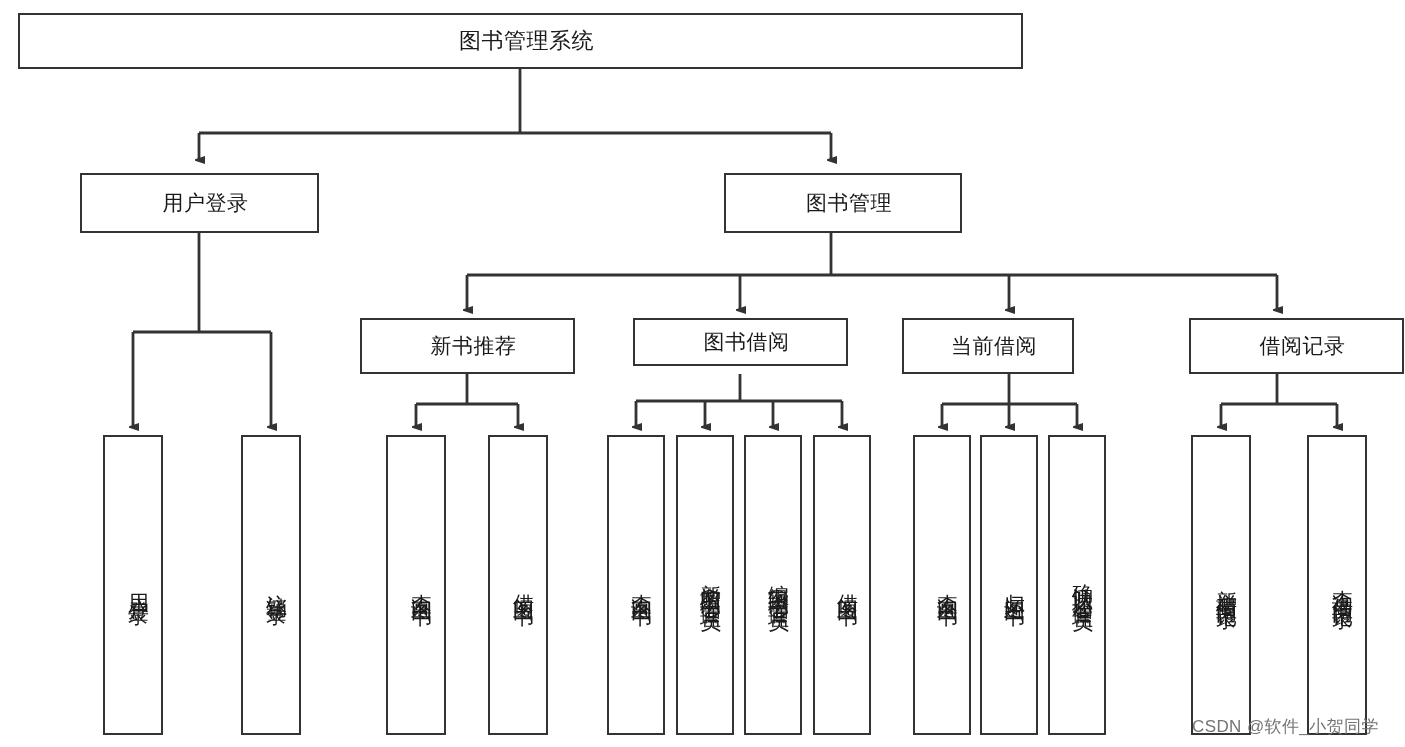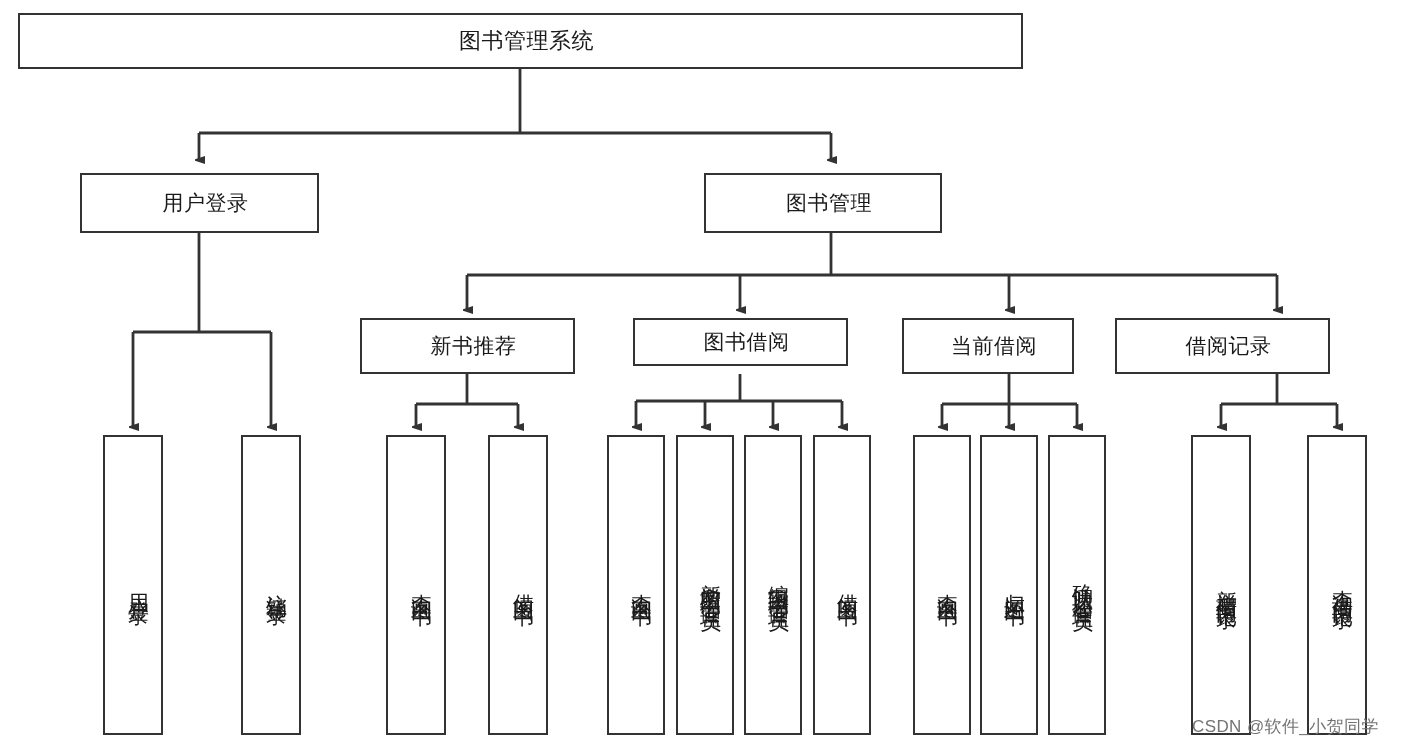--- a/index.html
+++ b/index.html
@@ -125,34 +125,34 @@
     </g>
   </svg>
 
   <div class="node root horiz" style="left:18px; top:13px; width:1005px; height:56px;">
     <span class="lbl">图书管理系统</span>
   </div>
 
   <div class="node horiz" style="left:80px; top:173px; width:239px; height:60px;">
     <span class="lbl">用户登录</span>
   </div>
-  <div class="node horiz" style="left:704px; top:173px; width:238px; height:60px;">
+  <div class="node horiz" style="left:724px; top:173px; width:238px; height:60px;">
     <span class="lbl">图书管理</span>
   </div>
 
   <div class="node horiz" style="left:360px; top:318px; width:215px; height:56px;">
     <span class="lbl">新书推荐</span>
   </div>
   <div class="node horiz" style="left:633px; top:318px; width:215px; height:48px;">
     <span class="lbl">图书借阅</span>
   </div>
   <div class="node horiz" style="left:902px; top:318px; width:172px; height:56px;">
     <span class="lbl">当前借阅</span>
   </div>
-  <div class="node horiz" style="left:1115px; top:318px; width:215px; height:56px;">
+  <div class="node horiz" style="left:1189px; top:318px; width:215px; height:56px;">
     <span class="lbl">借阅记录</span>
   </div>
 
   <div class="node vert" style="left:103px; top:435px; width:60px; height:300px;">
     <span class="lbl">用户登录</span>
   </div>
   <div class="node vert" style="left:241px; top:435px; width:60px; height:300px;">
     <span class="lbl">注销登录</span>
   </div>
 

